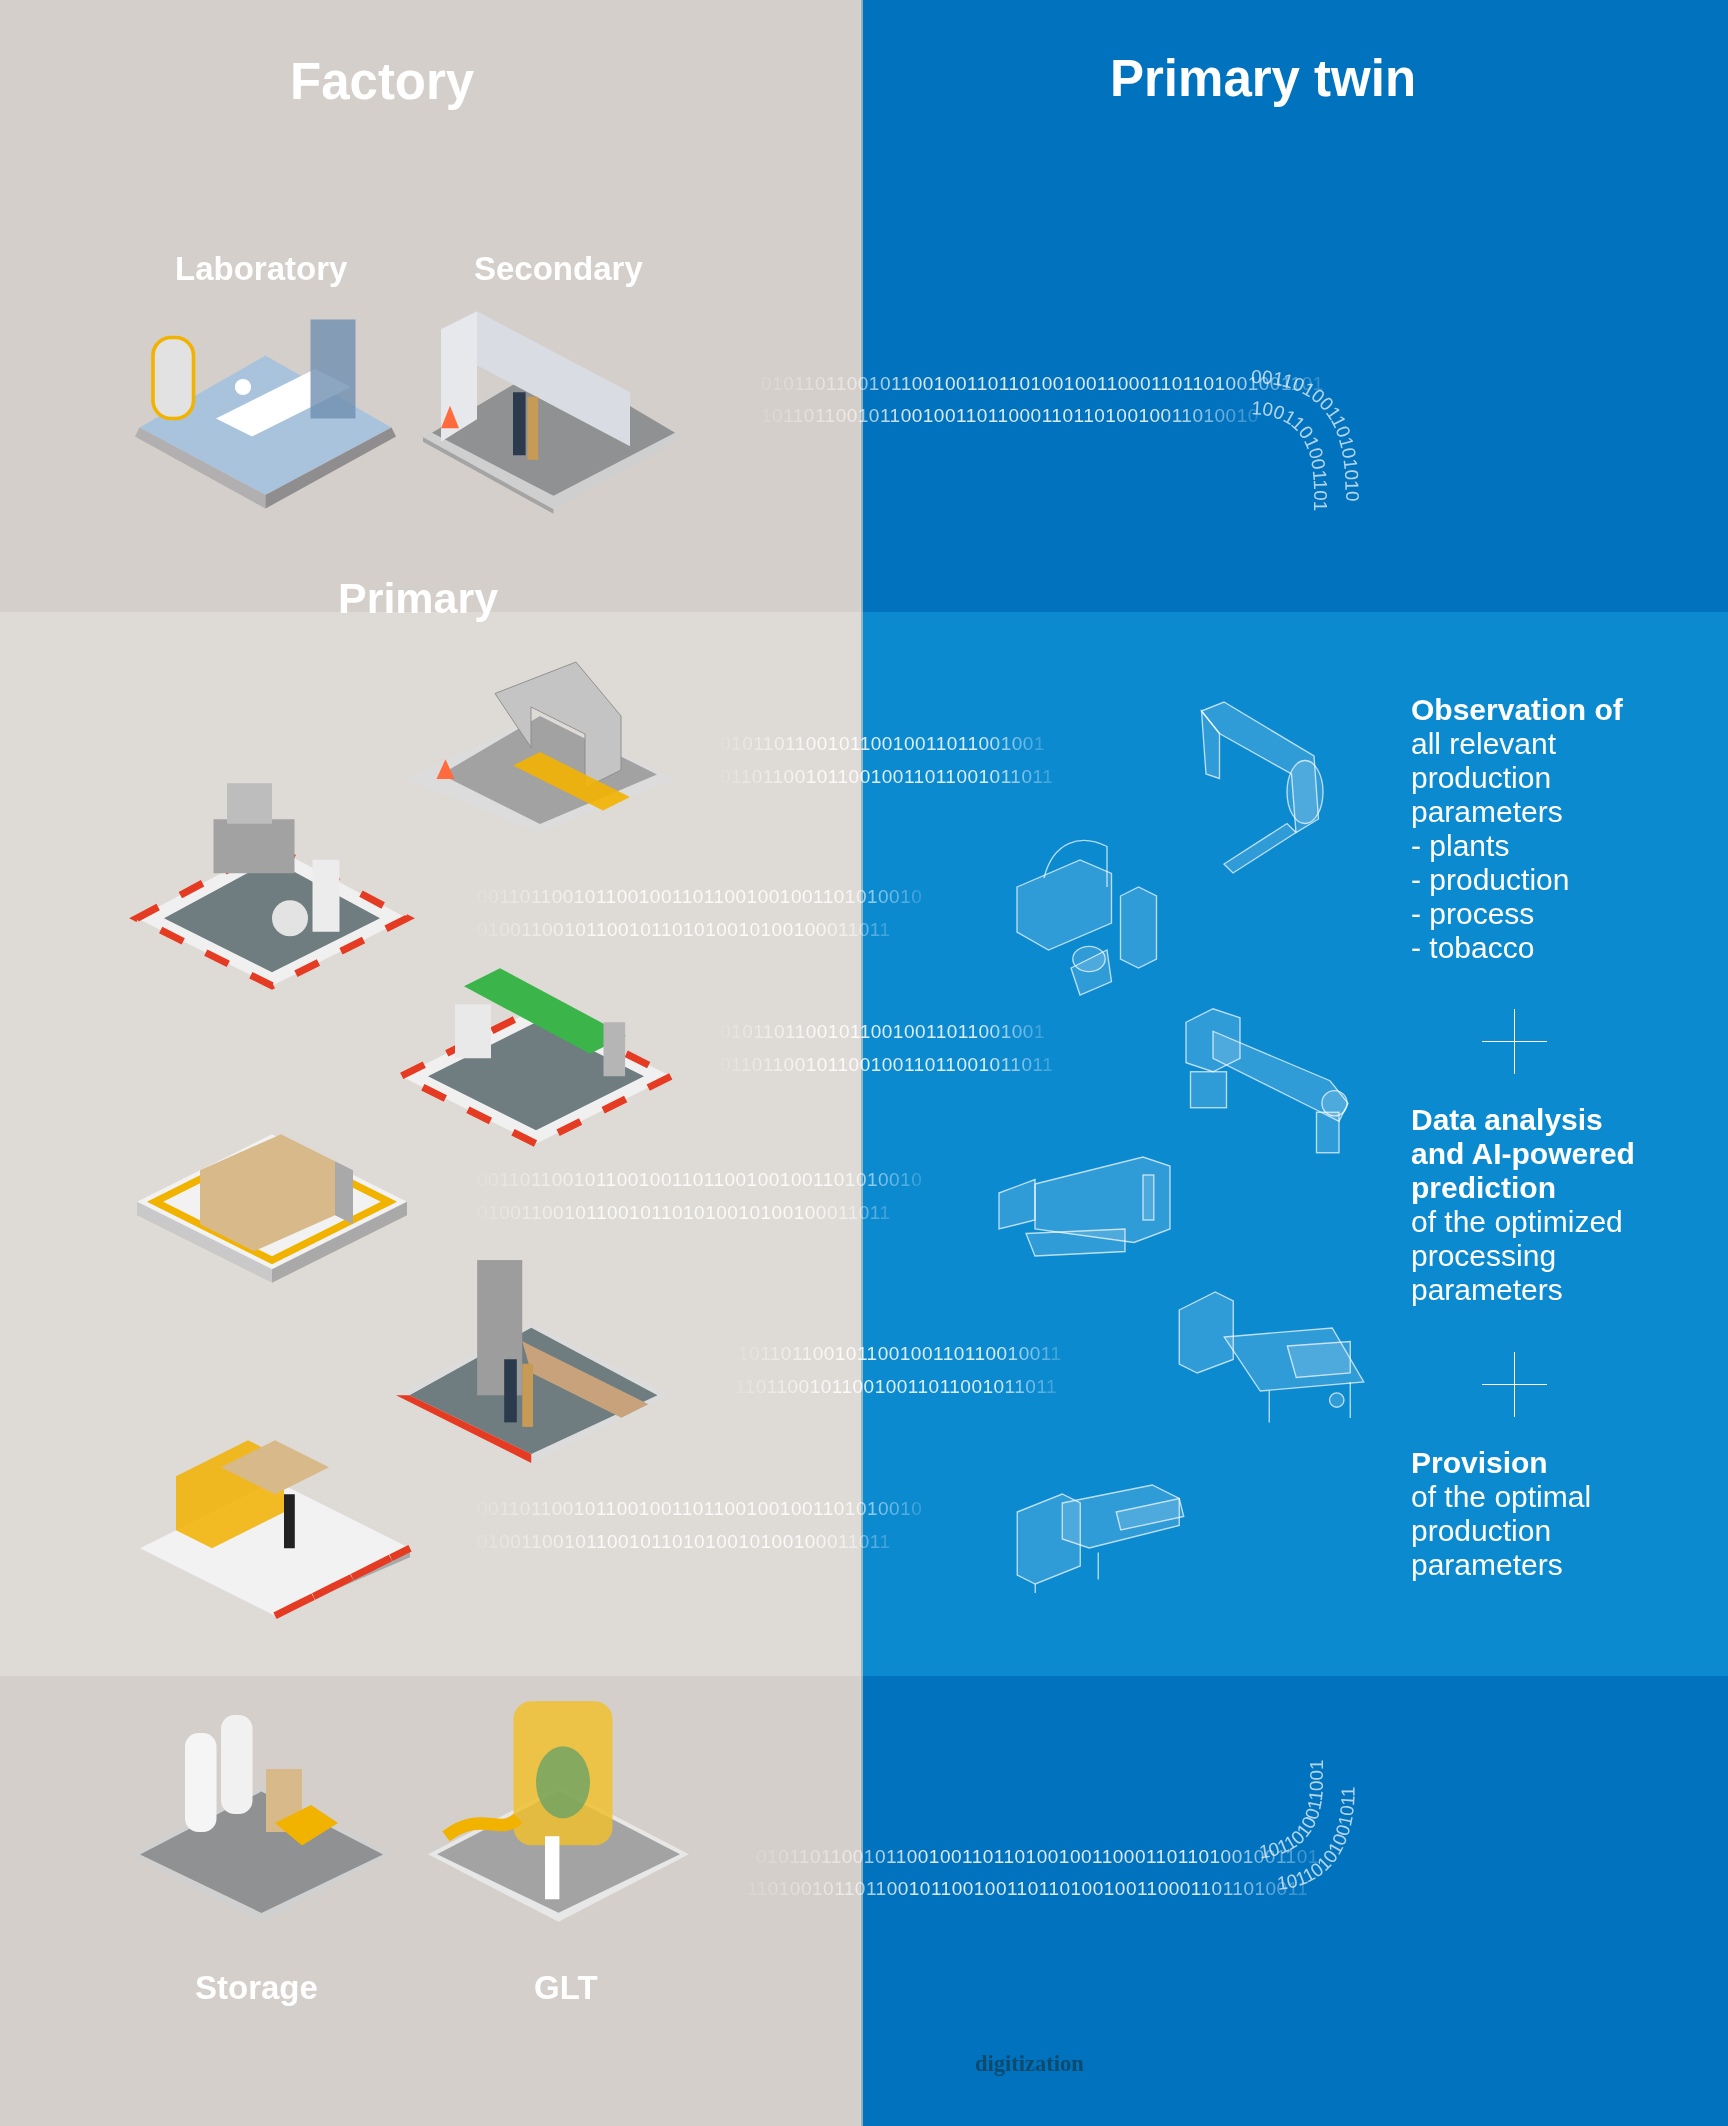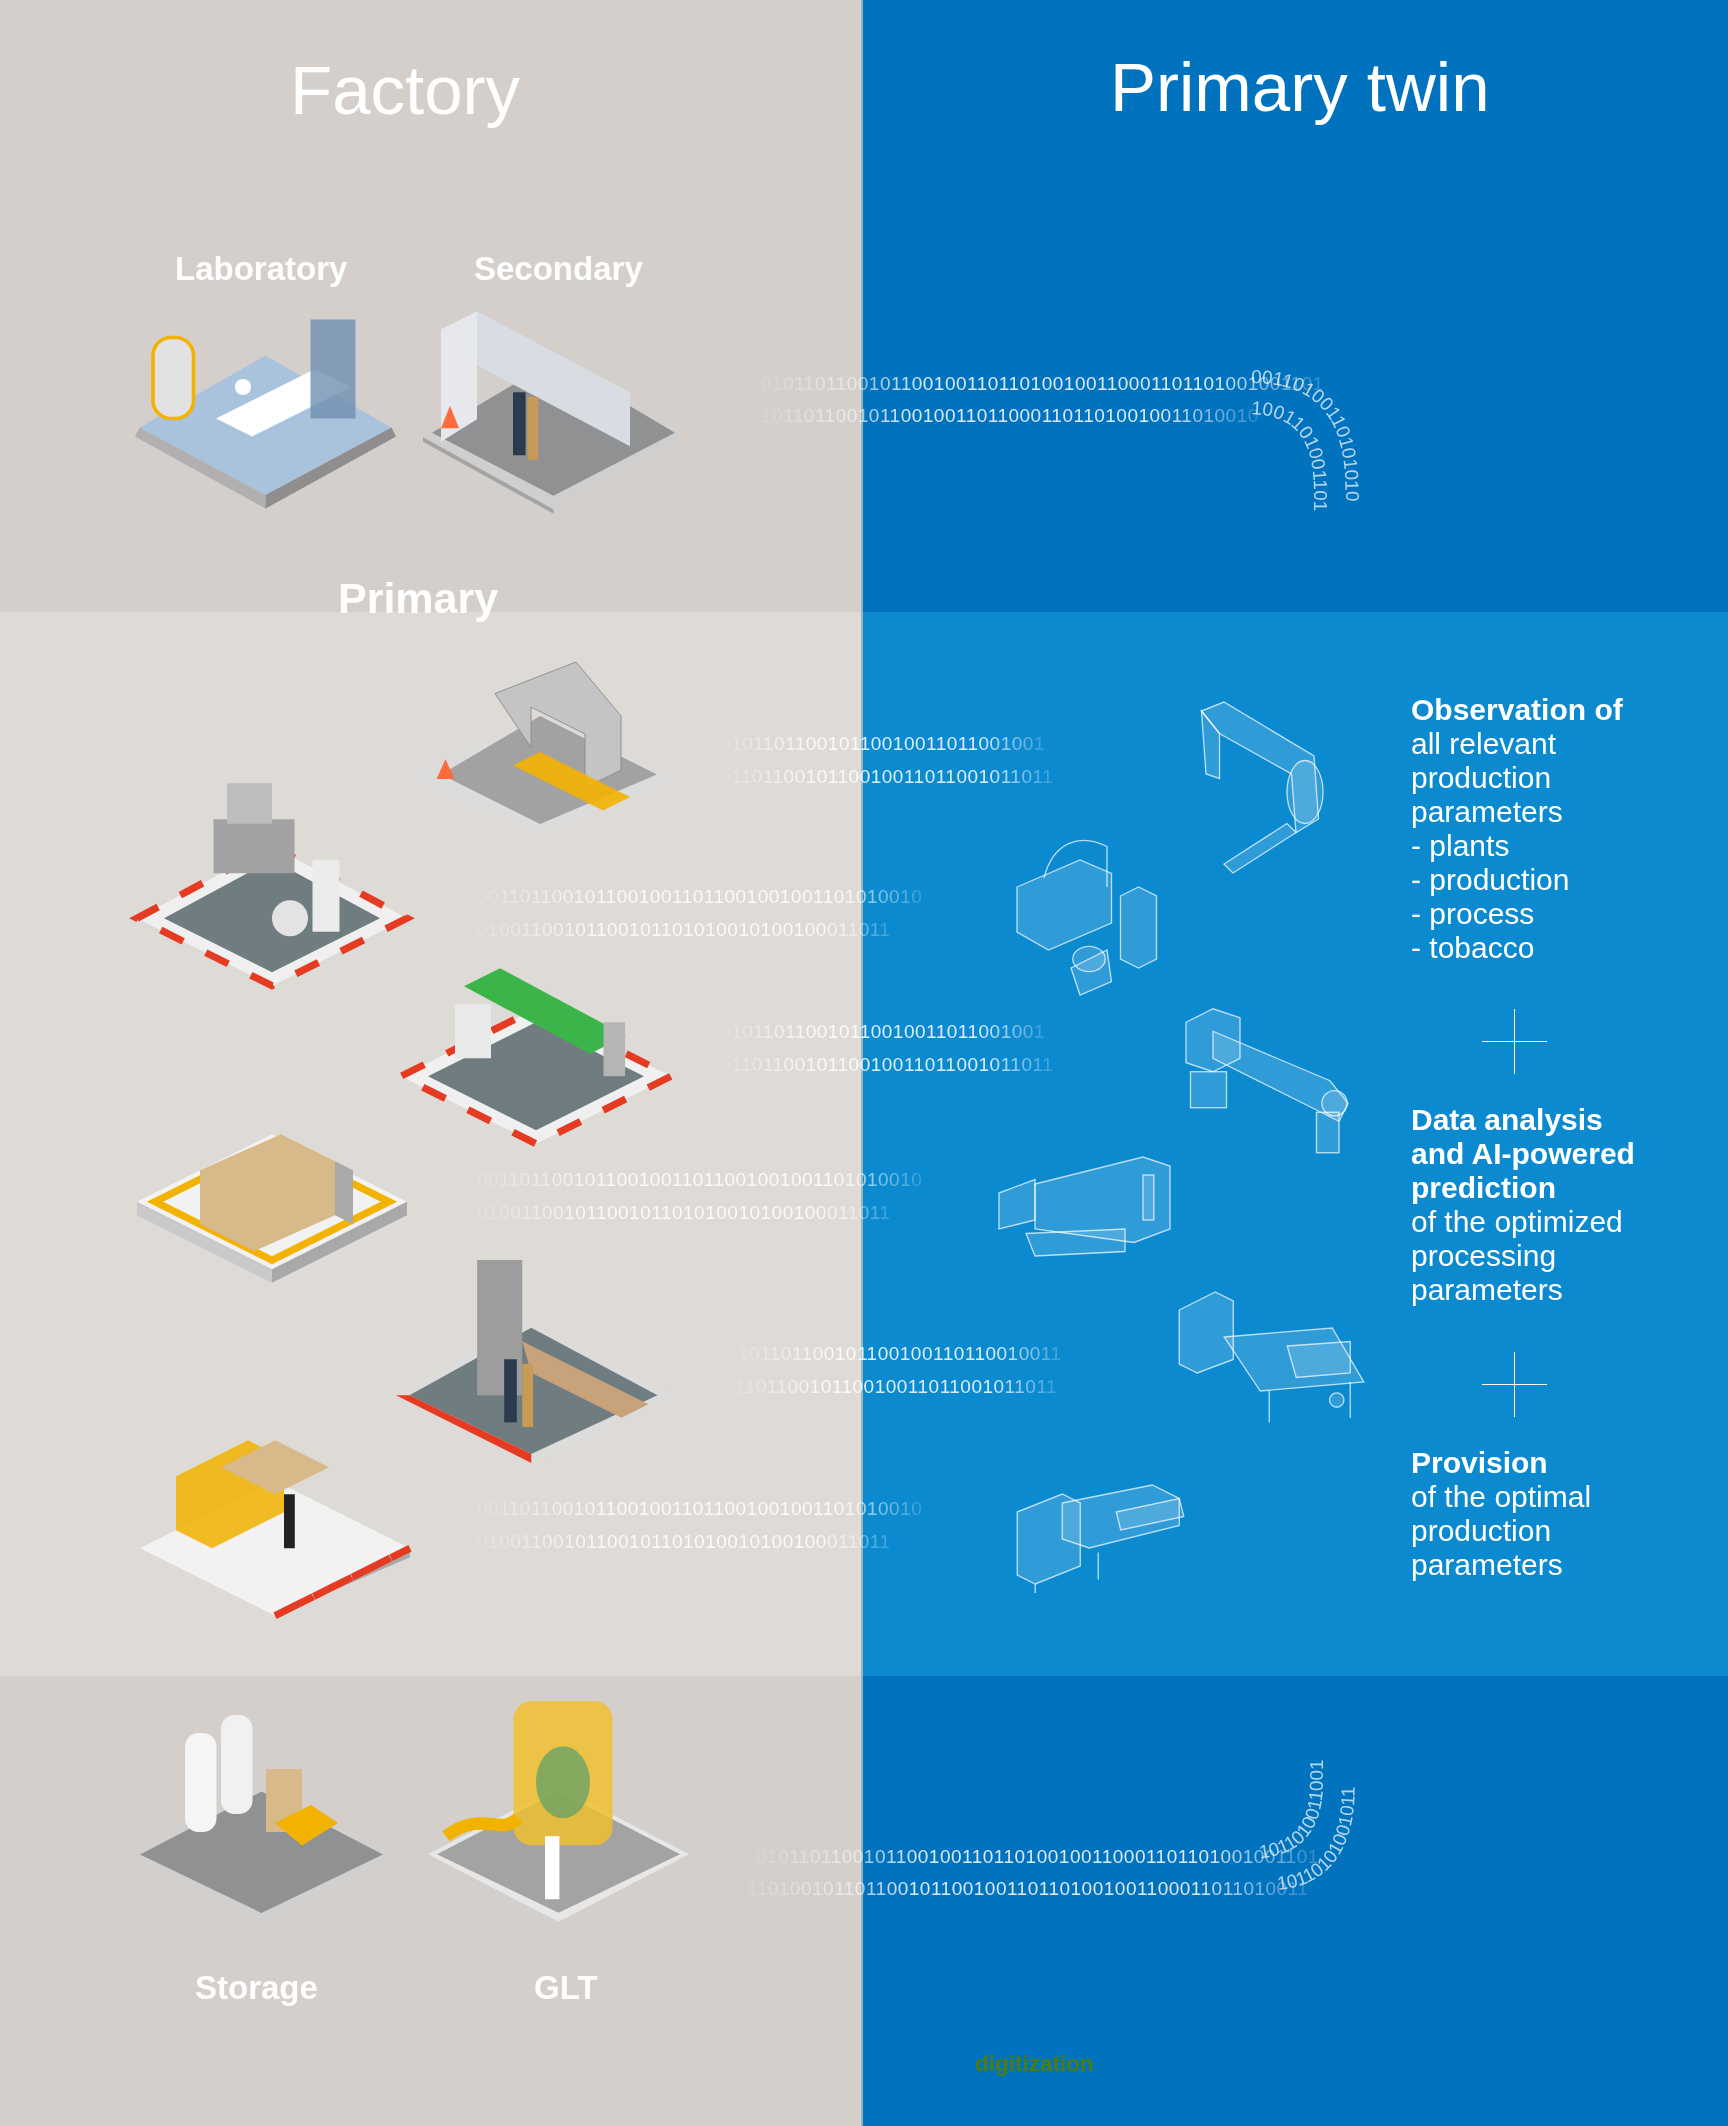--- a/index.html
+++ b/index.html
@@ -2,34 +2,34 @@
 <html style="font-size:14.4px"><head>
 <meta charset="utf-8">
 <style>
   html,body{margin:0;padding:0;}
   body{width:1728px;height:2127px;position:relative;overflow:hidden;font-family:"Liberation Sans",sans-serif;}
   .bg-left{position:absolute;left:0;top:0;width:861px;height:2127px;background:#d4cfcb;}
   .bg-right{position:absolute;left:861px;top:0;width:867px;height:2127px;background:#0072be;}
   .band-left{position:absolute;left:0;top:612px;width:861px;height:1064px;background:#dedad6;}
   .band-right{position:absolute;left:861px;top:612px;width:867px;height:1064px;background:#0b8ad0;}
   .divider{position:absolute;left:860px;top:0;width:2.7px;height:2127px;background:#e8d9c8;opacity:.6;}
-  .title{position:absolute;color:#fff;font-weight:normal;font-size:69px;line-height:1;letter-spacing:0px;}
+  .title{position:absolute;color:#fff;font-weight:bold;font-size:51px;line-height:1;letter-spacing:0px;}
   .label{position:absolute;color:#fff;font-weight:bold;font-size:33px;line-height:1;}
   .label-lg{position:absolute;color:#fff;font-weight:bold;font-size:43px;line-height:1;}
   .bin{position:absolute;font-family:"Liberation Sans",sans-serif;font-size:19px;letter-spacing:0.5px;color:rgba(255,255,255,.85);white-space:nowrap;line-height:1;
        -webkit-mask-image:linear-gradient(to right,rgba(0,0,0,.15),#000 30%,#000 80%,rgba(0,0,0,.2));
        mask-image:linear-gradient(to right,rgba(0,0,0,.15),#000 30%,#000 80%,rgba(0,0,0,.2));}
   .info{position:absolute;left:1411px;color:#fff;}
   .info h3{margin:0;font-size:30px;font-weight:bold;line-height:34px;}
   .info p{margin:0;font-size:30px;line-height:34px;font-weight:normal;}
   .plus{position:absolute;width:65px;height:65px;}
   .plus:before,.plus:after{content:"";position:absolute;background:#fff;}
   .plus:before{left:31.5px;top:0;width:1.8px;height:65px;}
   .plus:after{left:0;top:31.5px;width:65px;height:1.8px;}
-  .footer{position:absolute;left:975px;top:2051px;color:#4d7c0f;font-size:22.5px;font-weight:bold;}
+  .footer{position:absolute;left:975px;top:2051px;color:#0c4a6e;font-size:22.5px;font-weight:bold;font-family:Liberation Serif, serif;}
   svg.tile,svg.wire,svg.curve{position:absolute;overflow:visible;}
 </style>
 </head>
 <body>
 
 <div class="bg-left"></div>
 <div class="bg-right"></div>
 <div class="band-left"></div>
 <div class="band-right"></div>
 <div class="divider"></div>

